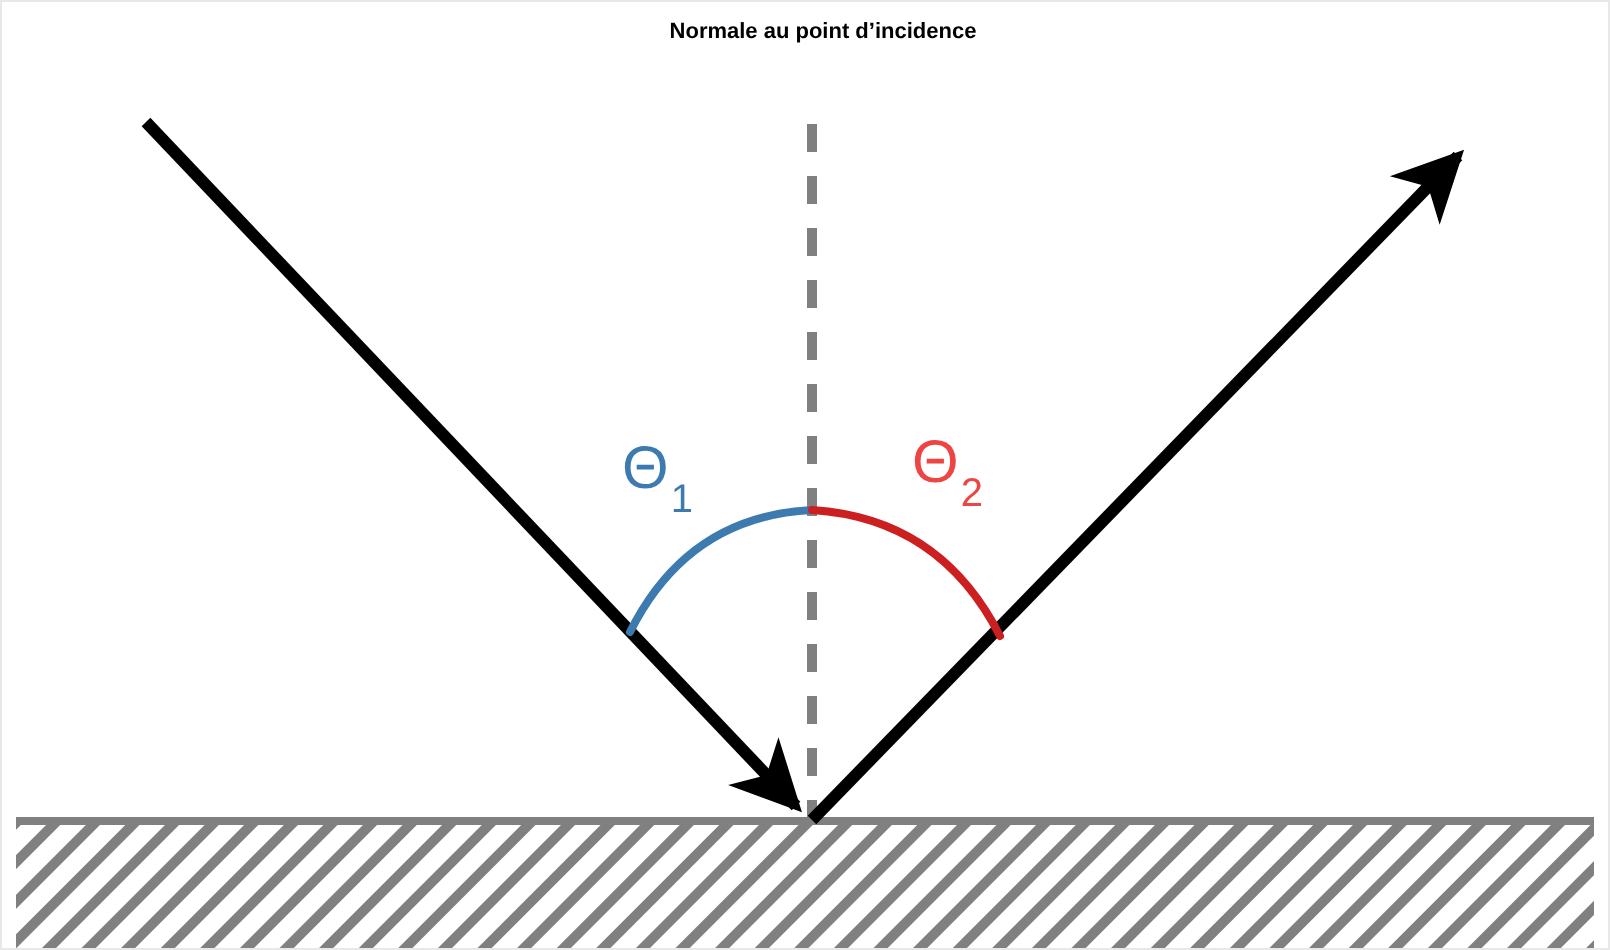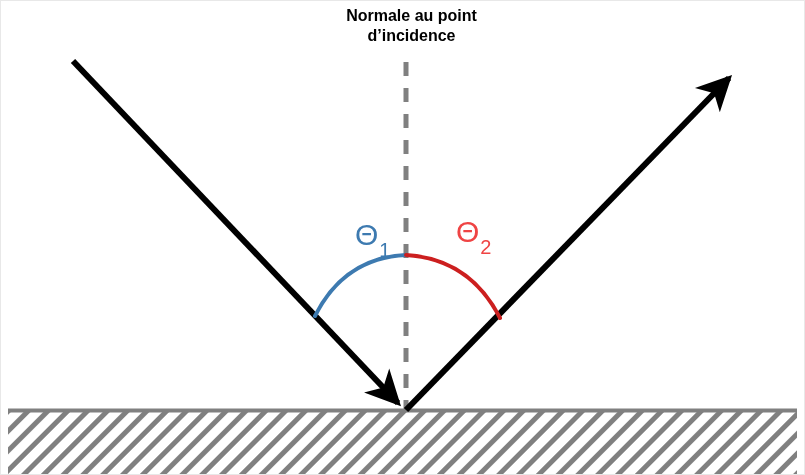--- a/index.html
+++ b/index.html
@@ -20,21 +20,21 @@
   #diagram-svg {
     position: absolute;
     left: 0;
     top: 0;
     width: 805px;
     height: 475px;
   }
   .label {
     position: absolute;
     font-family: "Liberation Sans", sans-serif;
-    font-size: 16px;
+    font-size: 11px;
     font-weight: 700;
     color: #000000;
     white-space: nowrap;
     line-height: 20px;
   }
   #label-incident {
     left: 10px;
     top: 35px;
   }
   #label-reflected {
@@ -59,21 +59,20 @@
   .theta .sub {
     font-size: 20px;
     vertical-align: sub;
     position: relative;
     top: 5px;
     left: 1px;
   }
   #theta-1 {
     left: 311px;
     top: 220px;
-    margin-left: 44px;
   }
   #theta-2 {
     left: 456px;
     top: 217px;
   }
 </style>
 </head>
 <body>
 
 <div id="figure">

